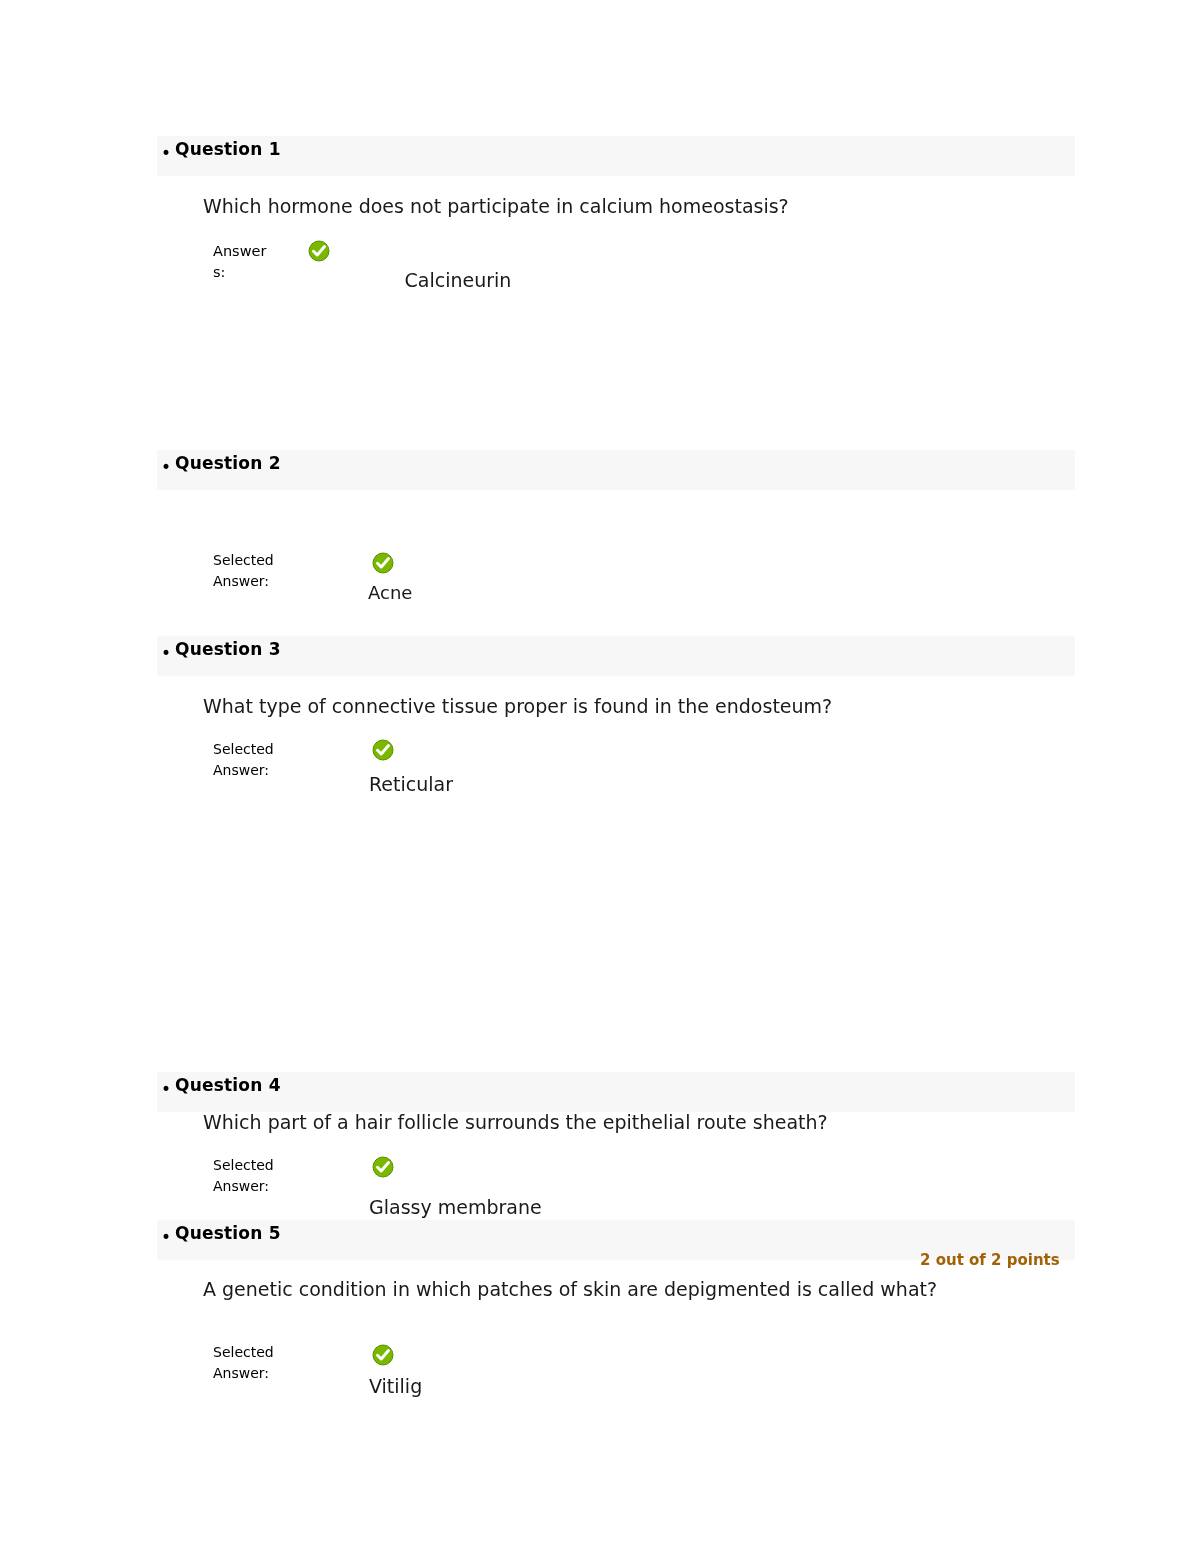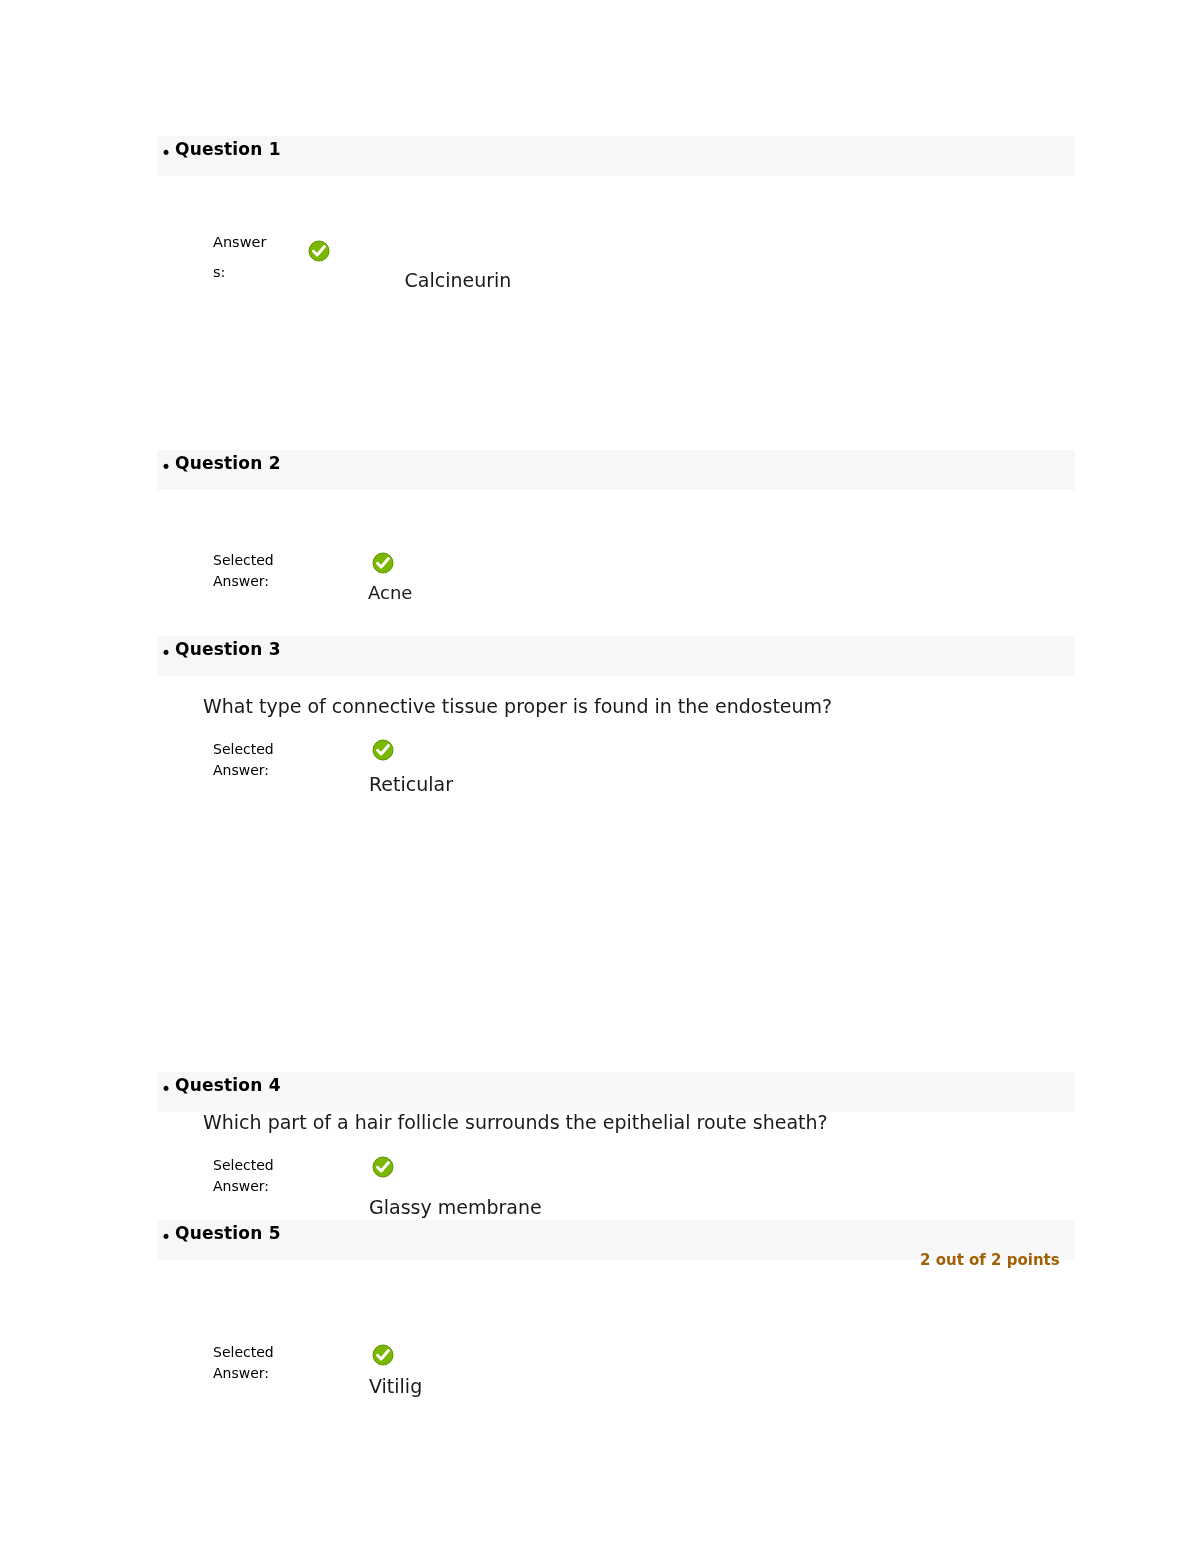--- a/index.html
+++ b/index.html
@@ -90,21 +90,22 @@
 </style>
 </head>
 <body>
 
 <div class="page">
 
   <div class="q-band" style="top:136px;">
     <span class="bullet">•</span>
     <span class="q-title">Question 1</span>
   </div>
-  <div class="ans-label thin" style="left:213px; top:232px;">Answer</div>
+  <div class="q-text" style="left:203px; top:195px;">Which hormone does not participate in calcium homeostasis?</div>
+  <div class="ans-label thin" style="left:213px; top:241px;">Answer</div>
   <div class="ans-label thin" style="left:213px; top:262px;">s:</div>
   <span class="check-icon" style="left:308px; top:240px;">
     <svg width="22" height="22" viewBox="0 0 22 22">
       <circle cx="11" cy="11" r="10" fill="#7ab800"></circle>
       <circle cx="11" cy="11" r="10" fill="none" stroke="#5e8f00" stroke-width="1"></circle>
       <path d="M5.5 11.3 L9.2 15 L16.5 6.6" fill="none" stroke="#ffffff" stroke-width="3" stroke-linecap="round" stroke-linejoin="round"></path>
     </svg>
   </span>
   <div class="ans-value wide" style="left:308px; top:264px;text-align:center;">Calcineurin</div>
 
@@ -153,20 +154,21 @@
       <path d="M5.5 11.3 L9.2 15 L16.5 6.6" fill="none" stroke="#ffffff" stroke-width="3" stroke-linecap="round" stroke-linejoin="round"></path>
     </svg>
   </span>
   <div class="ans-value wide" style="left:369px; top:1183px;margin-top:8px;">Glassy membrane</div>
 
   <div class="q-band" style="top:1220px;">
     <span class="bullet">•</span>
     <span class="q-title">Question 5</span>
   </div>
   <div class="q-points" style="left:920px; top:1251px;">2 out of 2 points</div>
+  <div class="q-text" style="left:203px; top:1278px;">A genetic condition in which patches of skin are depigmented is called what?</div>
   <div class="ans-label" style="left:213px; top:1342px;">Selected</div>
   <div class="ans-label" style="left:213px; top:1363px;">Answer:</div>
   <span class="check-icon" style="left:372px; top:1344px;">
     <svg width="22" height="22" viewBox="0 0 22 22">
       <circle cx="11" cy="11" r="10" fill="#7ab800"></circle>
       <circle cx="11" cy="11" r="10" fill="none" stroke="#5e8f00" stroke-width="1"></circle>
       <path d="M5.5 11.3 L9.2 15 L16.5 6.6" fill="none" stroke="#ffffff" stroke-width="3" stroke-linecap="round" stroke-linejoin="round"></path>
     </svg>
   </span>
   <div class="ans-value" style="left:369px; top:1370px; width:90px;">Vitilig</div>

